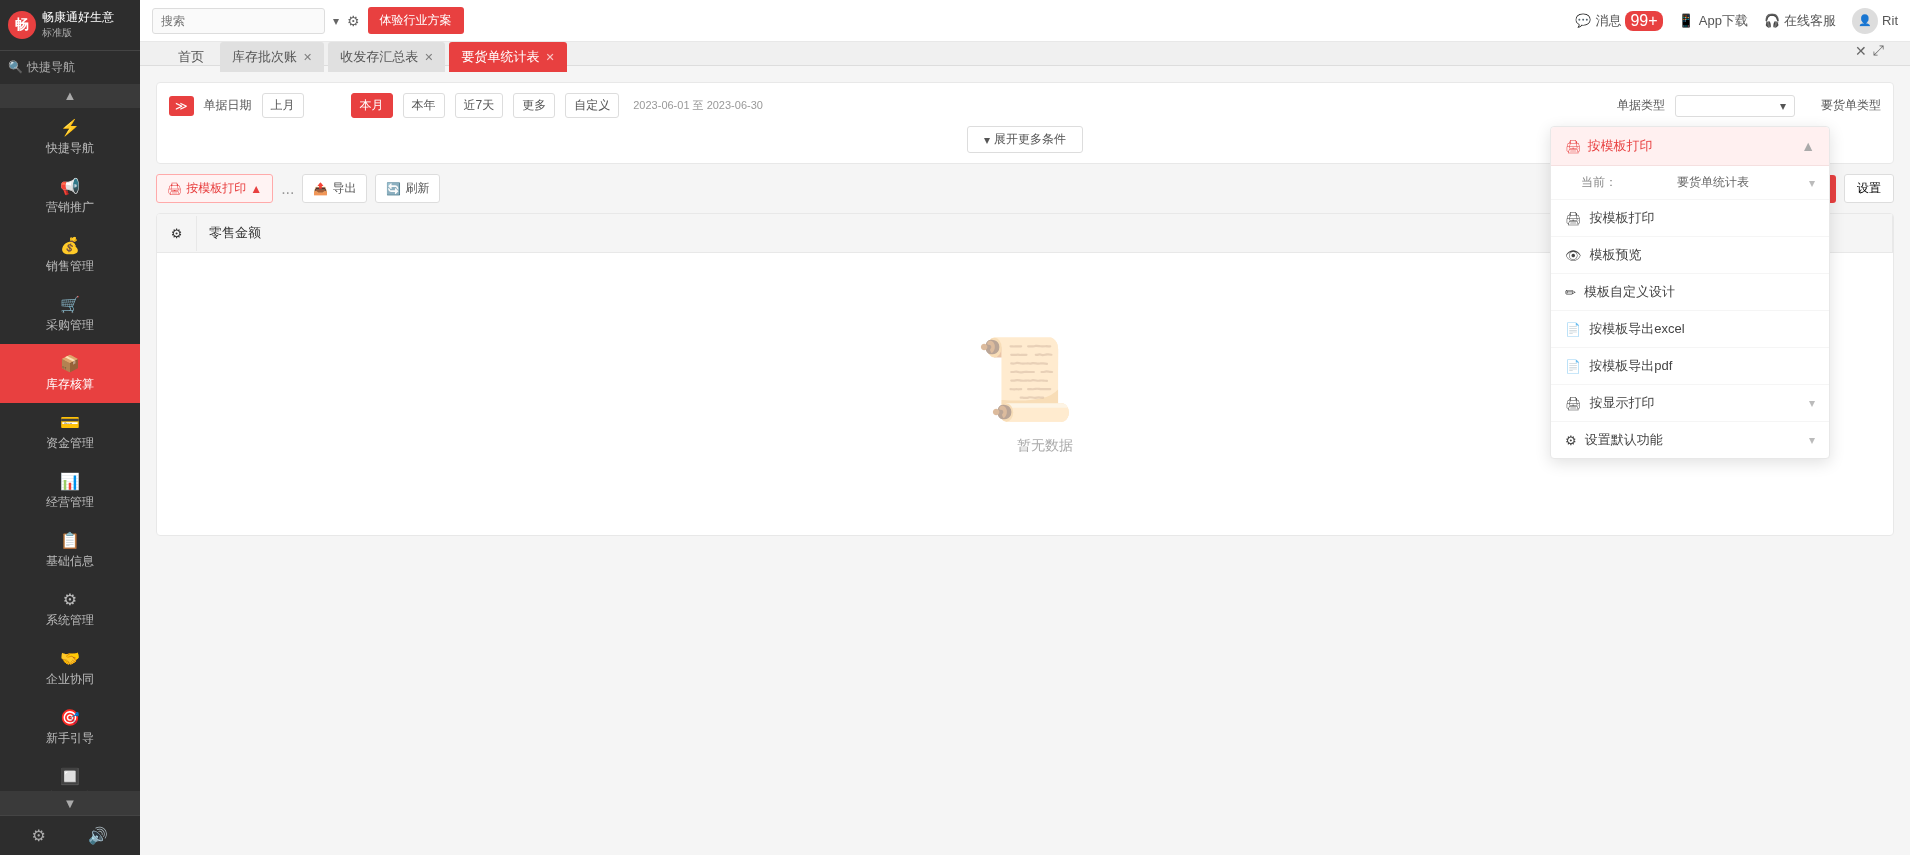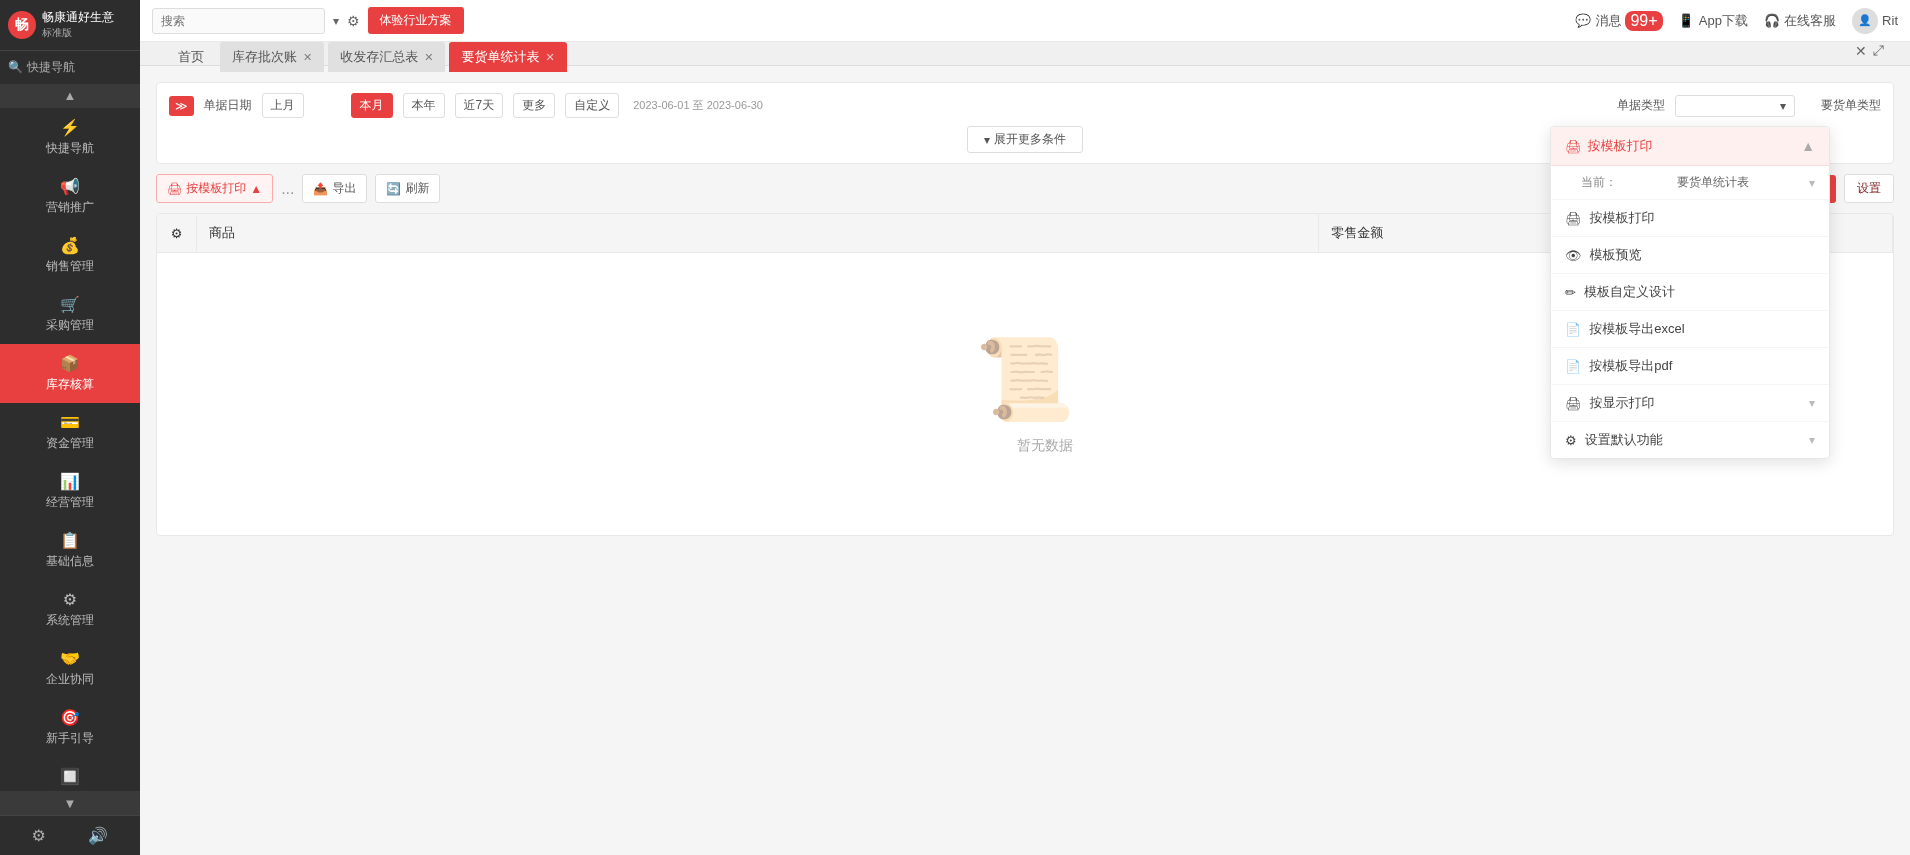--- a/index.html
+++ b/index.html
@@ -214,21 +214,21 @@
       color: #555; border-radius: 3px; padding: 5px 10px;
       font-size: 12px; cursor: pointer;
     }
     .toolbar-query-btn {
       background: #e84040; color: #fff; border: none;
       padding: 5px 20px; border-radius: 3px; font-size: 13px; cursor: pointer;
       margin-left: auto;
     }
     .toolbar-setting-btn {
       background: #fff; border: 1px solid #ddd;
-      padding: 5px 12px; border-radius: 3px; font-size: 12px; cursor: pointer; color: #7f1d1d;
+      padding: 5px 12px; border-radius: 3px; font-size: 12px; cursor: pointer; color: #000000;
     }
     .toolbar-dots { color: #999; cursor: pointer; font-size: 16px; }
 
     
     .table-container {
       background: #fff;
       border: 1px solid #e8e8e8;
       border-radius: 4px;
       overflow: hidden;
     }
@@ -481,21 +481,20 @@
         <span>刷新</span>
       </div>
       <span style="flex:1;"></span>
       <button class="toolbar-query-btn">查询</button>
       <button class="toolbar-setting-btn">设置</button>
     </div>
 
     <div class="table-container">
       <div class="table-header">
         <div class="th" style="flex:0 0 40px; text-align:center;">⚙</div>
-        <div class="th col-product">商品</div>
         <div class="th">零售金额</div>
       </div>
       <div class="table-empty">
         <div class="empty-icon">📜</div>
         <div class="empty-text">暂无数据</div>
       </div>
     </div>
 
     <div class="dropdown-overlay">
       <div class="dropdown-header">

